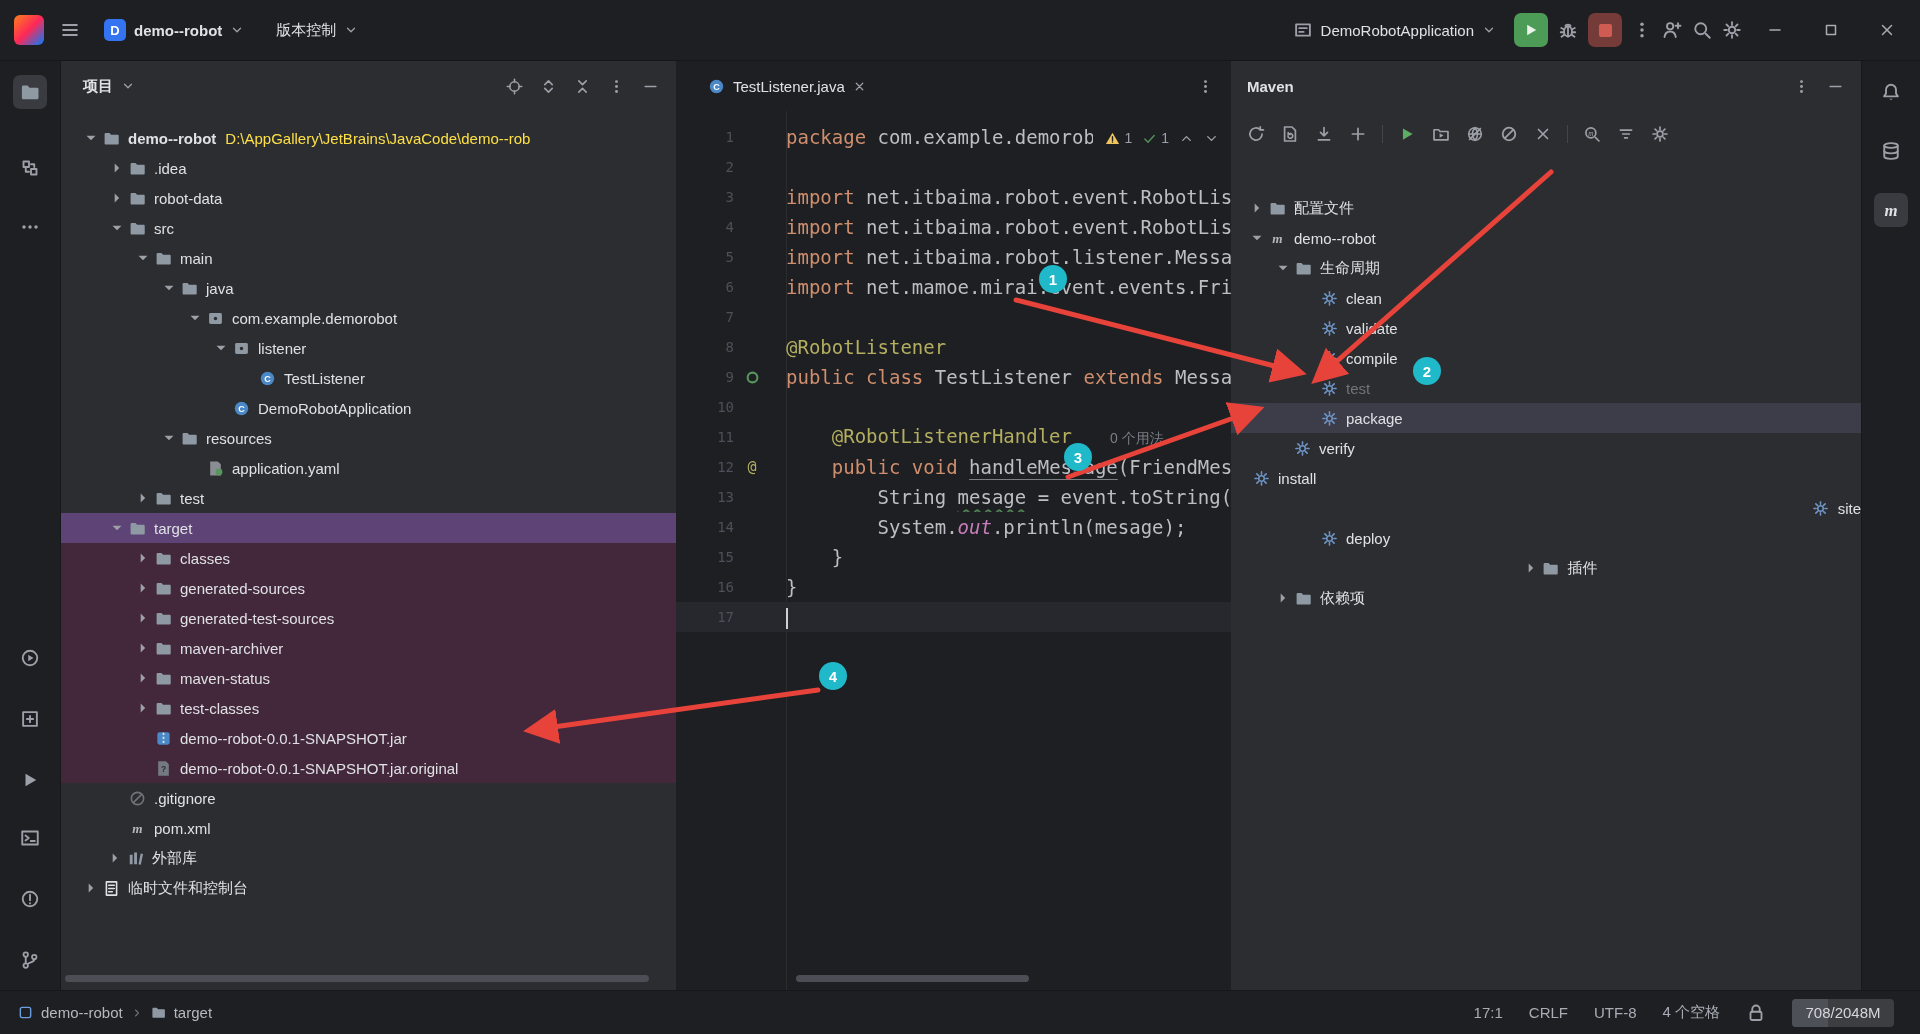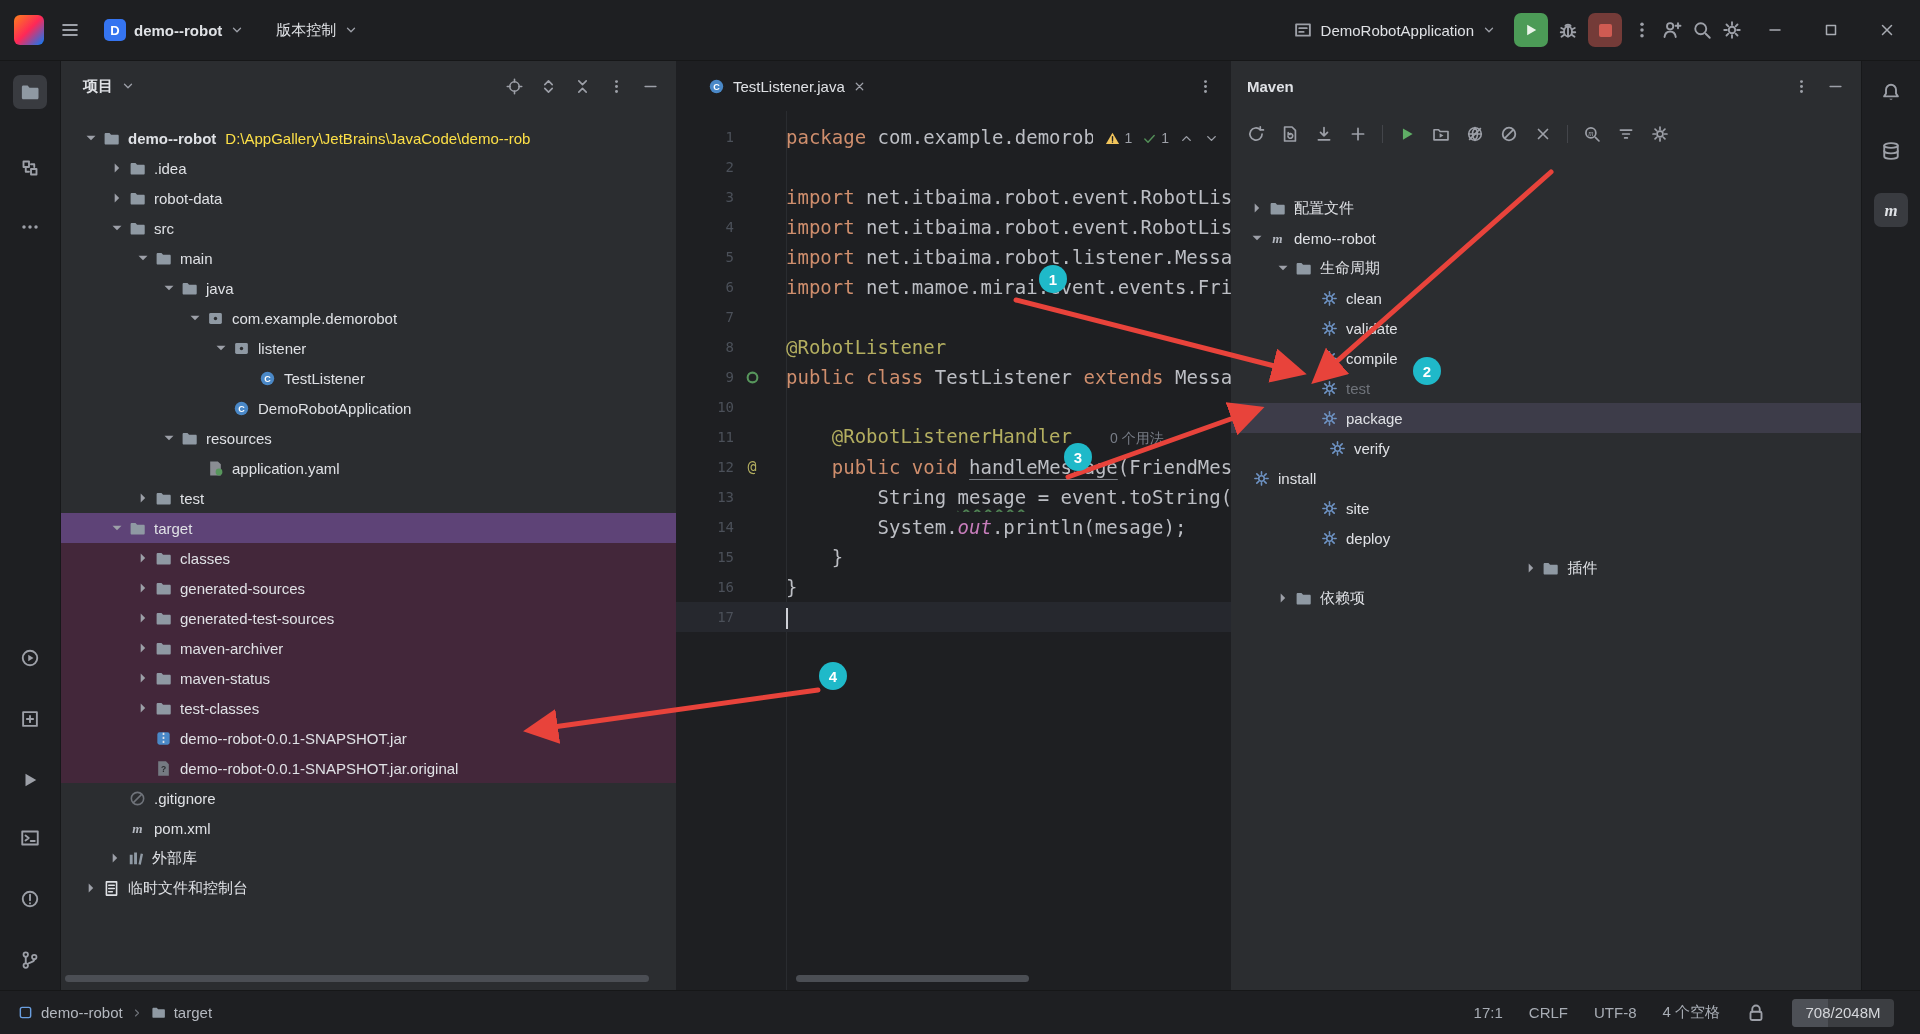--- a/index.html
+++ b/index.html
@@ -1005,21 +1005,21 @@
         <span class="nico">
           <svg viewBox="0 0 16 16" xmlns="http://www.w3.org/2000/svg">
             <g fill="none" stroke="#6e93c4" stroke-width="1.5" stroke-linecap="round">
               <circle cx="8" cy="8" r="2.6"></circle>
               <path d="M8 1.8v2.1M8 12.1v2.1M1.8 8h2.1M12.1 8h2.1M3.6 3.6l1.5 1.5M10.9 10.9l1.5 1.5M12.4 3.6l-1.5 1.5M5.1 10.9l-1.5 1.5"></path>
             </g>
           </svg>
         </span>
         <span class="tree-label">package</span>
       </div>
-      <div class="tree-row" style="padding-left: 76px;">
+      <div class="tree-row" style="padding-left: 41px;">
         <span class="slot"></span>
         <span class="nico">
           <svg viewBox="0 0 16 16" xmlns="http://www.w3.org/2000/svg">
             <g fill="none" stroke="#6e93c4" stroke-width="1.5" stroke-linecap="round">
               <circle cx="8" cy="8" r="2.6"></circle>
               <path d="M8 1.8v2.1M8 12.1v2.1M1.8 8h2.1M12.1 8h2.1M3.6 3.6l1.5 1.5M10.9 10.9l1.5 1.5M12.4 3.6l-1.5 1.5M5.1 10.9l-1.5 1.5"></path>
             </g>
           </svg>
         </span>
         <span class="tree-label">verify</span>
@@ -1029,21 +1029,21 @@
         <span class="nico">
           <svg viewBox="0 0 16 16" xmlns="http://www.w3.org/2000/svg">
             <g fill="none" stroke="#6e93c4" stroke-width="1.5" stroke-linecap="round">
               <circle cx="8" cy="8" r="2.6"></circle>
               <path d="M8 1.8v2.1M8 12.1v2.1M1.8 8h2.1M12.1 8h2.1M3.6 3.6l1.5 1.5M10.9 10.9l1.5 1.5M12.4 3.6l-1.5 1.5M5.1 10.9l-1.5 1.5"></path>
             </g>
           </svg>
         </span>
         <span class="tree-label">install</span>
       </div>
-      <div class="tree-row" style="padding-left: 68px;">
+      <div class="tree-row" style="padding-left: 68px; justify-content: flex-end;">
         <span class="slot"></span>
         <span class="nico">
           <svg viewBox="0 0 16 16" xmlns="http://www.w3.org/2000/svg">
             <g fill="none" stroke="#6e93c4" stroke-width="1.5" stroke-linecap="round">
               <circle cx="8" cy="8" r="2.6"></circle>
               <path d="M8 1.8v2.1M8 12.1v2.1M1.8 8h2.1M12.1 8h2.1M3.6 3.6l1.5 1.5M10.9 10.9l1.5 1.5M12.4 3.6l-1.5 1.5M5.1 10.9l-1.5 1.5"></path>
             </g>
           </svg>
         </span>
         <span class="tree-label">site</span>

